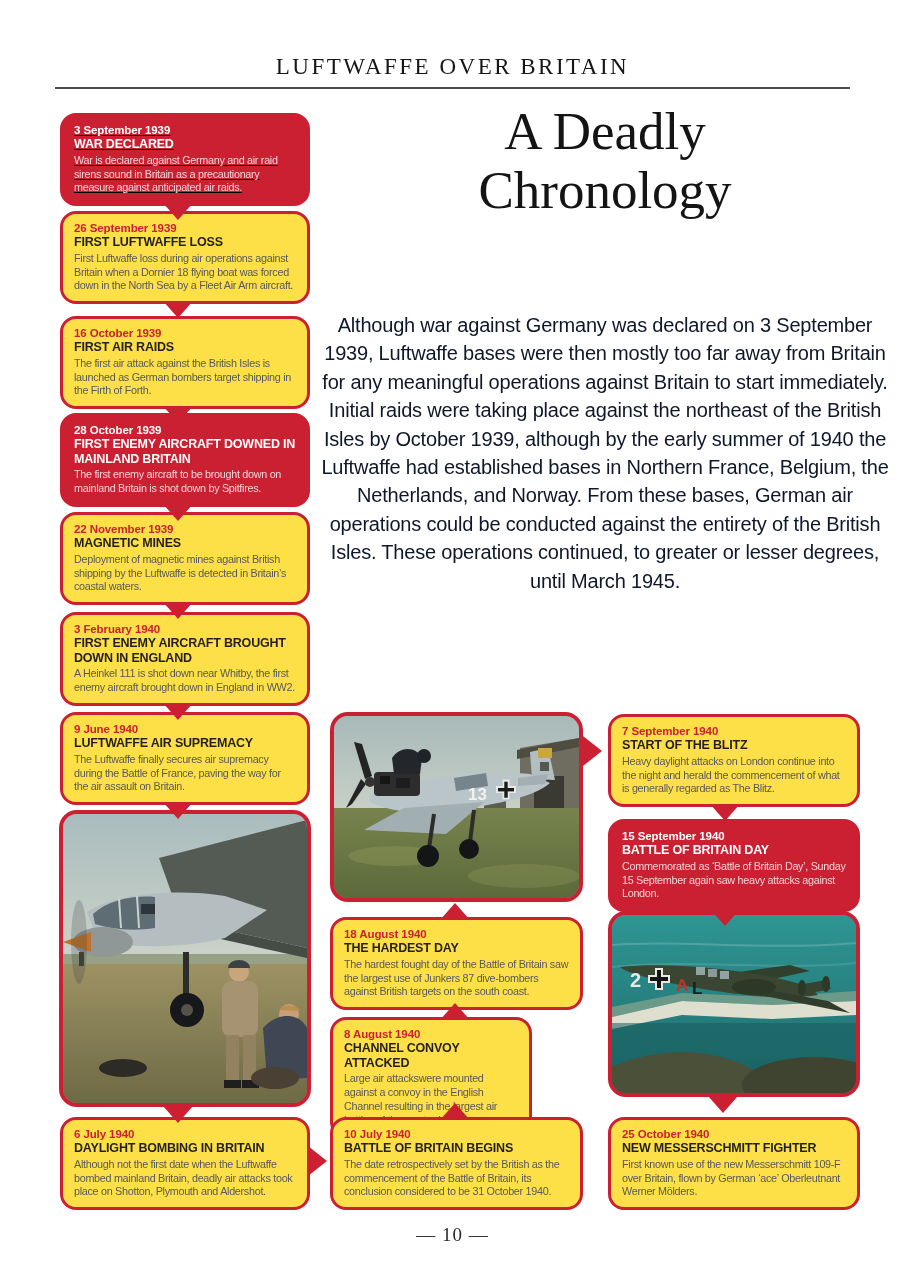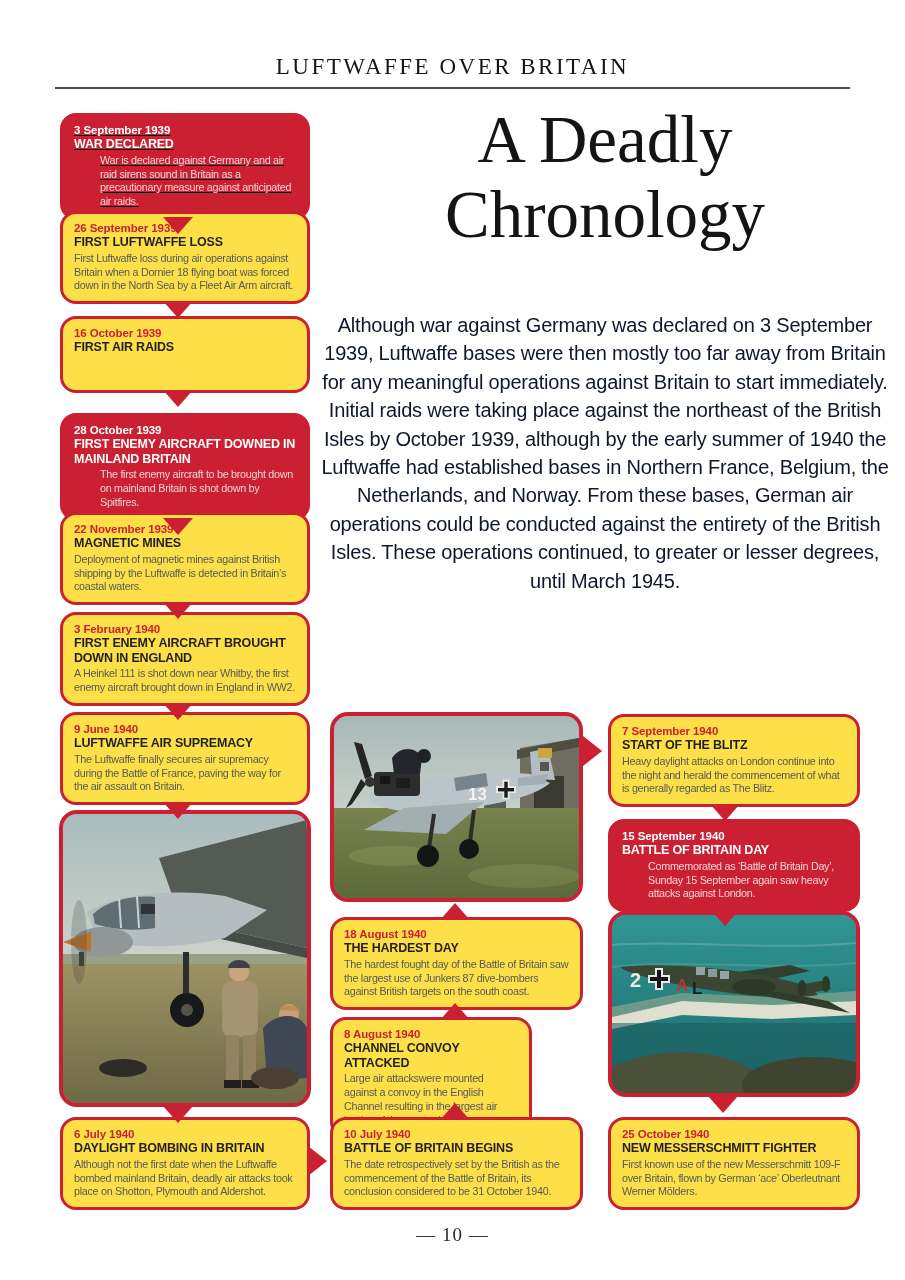--- a/index.html
+++ b/index.html
@@ -7,35 +7,35 @@
   .page{ position:relative; width:905px; height:1280px; background:#ffffff; overflow:hidden;
          font-family:"Liberation Sans", sans-serif; }
 
   
   .kicker{ position:absolute; top:54px; left:0; right:0; text-align:center;
            font-family:"Liberation Serif", serif; font-size:23px; letter-spacing:2.5px; color:#161616; }
   .head-rule{ position:absolute; top:87px; left:55px; width:795px; height:2px; background:#4b4b4b; }
 
   
   .main-title{ position:absolute; top:102px; left:322px; width:566px; text-align:center;
-               font-family:"Liberation Serif", serif; font-size:67px; line-height:1.12; color:#141414; }
+               font-family:"Liberation Serif", serif; font-size:53px; line-height:1.12; color:#141414; }
   .intro{ position:absolute; left:320px; width:570px; text-align:center; color:#0f172a;
           font-size:20px; line-height:1.42; letter-spacing:-0.2px; }
   #intro1{ top:311px; }
   #intro2{ top:596px; }
 
   
   .tbox{ position:absolute; box-sizing:border-box; width:250px; background:#fde047;
          border:3px solid var(--red); border-radius:16px; padding:7px 11px 8px; }
   .t-date{ color:var(--red); font-weight:bold; font-size:11.5px; line-height:1.25; letter-spacing:-0.1px; }
   .t-title{ color:var(--ink); font-weight:bold; font-size:12.5px; line-height:1.15; letter-spacing:-0.2px; }
   .t-body{ color:var(--gray); font-size:10.8px; line-height:1.28; letter-spacing:-0.3px; margin-top:2px; }
   .tbox.red{ background:var(--red); border-color:var(--red); }
   .tbox.red .t-date, .tbox.red .t-title{ color:#ffffff; }
-  .tbox.red .t-body{ color:#f2d2d7;margin-left:26px; }
+  .tbox.red .t-body{ color:#f2d2d7; }
 
   
   .tail{ position:absolute; width:0; height:0; z-index:4; }
   .tail.down{ border-left:15px solid transparent; border-right:15px solid transparent; border-top:17px solid var(--red); }
   .tail.up{ border-left:15px solid transparent; border-right:15px solid transparent; border-bottom:17px solid var(--red); }
   .tail.right{ border-top:15px solid transparent; border-bottom:15px solid transparent; border-left:19px solid var(--red); }
   .tbox .tail.down{ bottom:-17px; }
   .tbox .tail.up{ top:-17px; }
   .tbox .tail.right{ right:-20px; }
 
@@ -76,20 +76,21 @@
   <div class="tbox" style="left:60px; top:211px; min-height:84px;">
     <div class="t-date">26 September 1939</div>
     <div class="t-title">FIRST LUFTWAFFE LOSS</div>
     <div class="t-body">First Luftwaffe loss during air operations against Britain when a Dornier 18 flying boat was forced down in the North Sea by a Fleet Air Arm aircraft.</div>
     <div class="tail down" style="left:100px;"></div>
   </div>
 
   <div class="tbox" style="left:60px; top:316px; min-height:77px;">
     <div class="t-date">16 October 1939</div>
     <div class="t-title">FIRST AIR RAIDS</div>
+    <div class="t-body">The first air attack against the British Isles is launched as German bombers target shipping in the Firth of Forth.</div>
     <div class="tail down" style="left:100px;"></div>
   </div>
 
   <div class="tbox red" style="left:60px; top:413px; min-height:82px;">
     <div class="t-date">28 October 1939</div>
     <div class="t-title">FIRST ENEMY AIRCRAFT DOWNED IN MAINLAND BRITAIN</div>
     <div class="t-body">The first enemy aircraft to be brought down on mainland Britain is shot down by Spitfires.</div>
     <div class="tail down" style="left:100px;"></div>
   </div>
 

